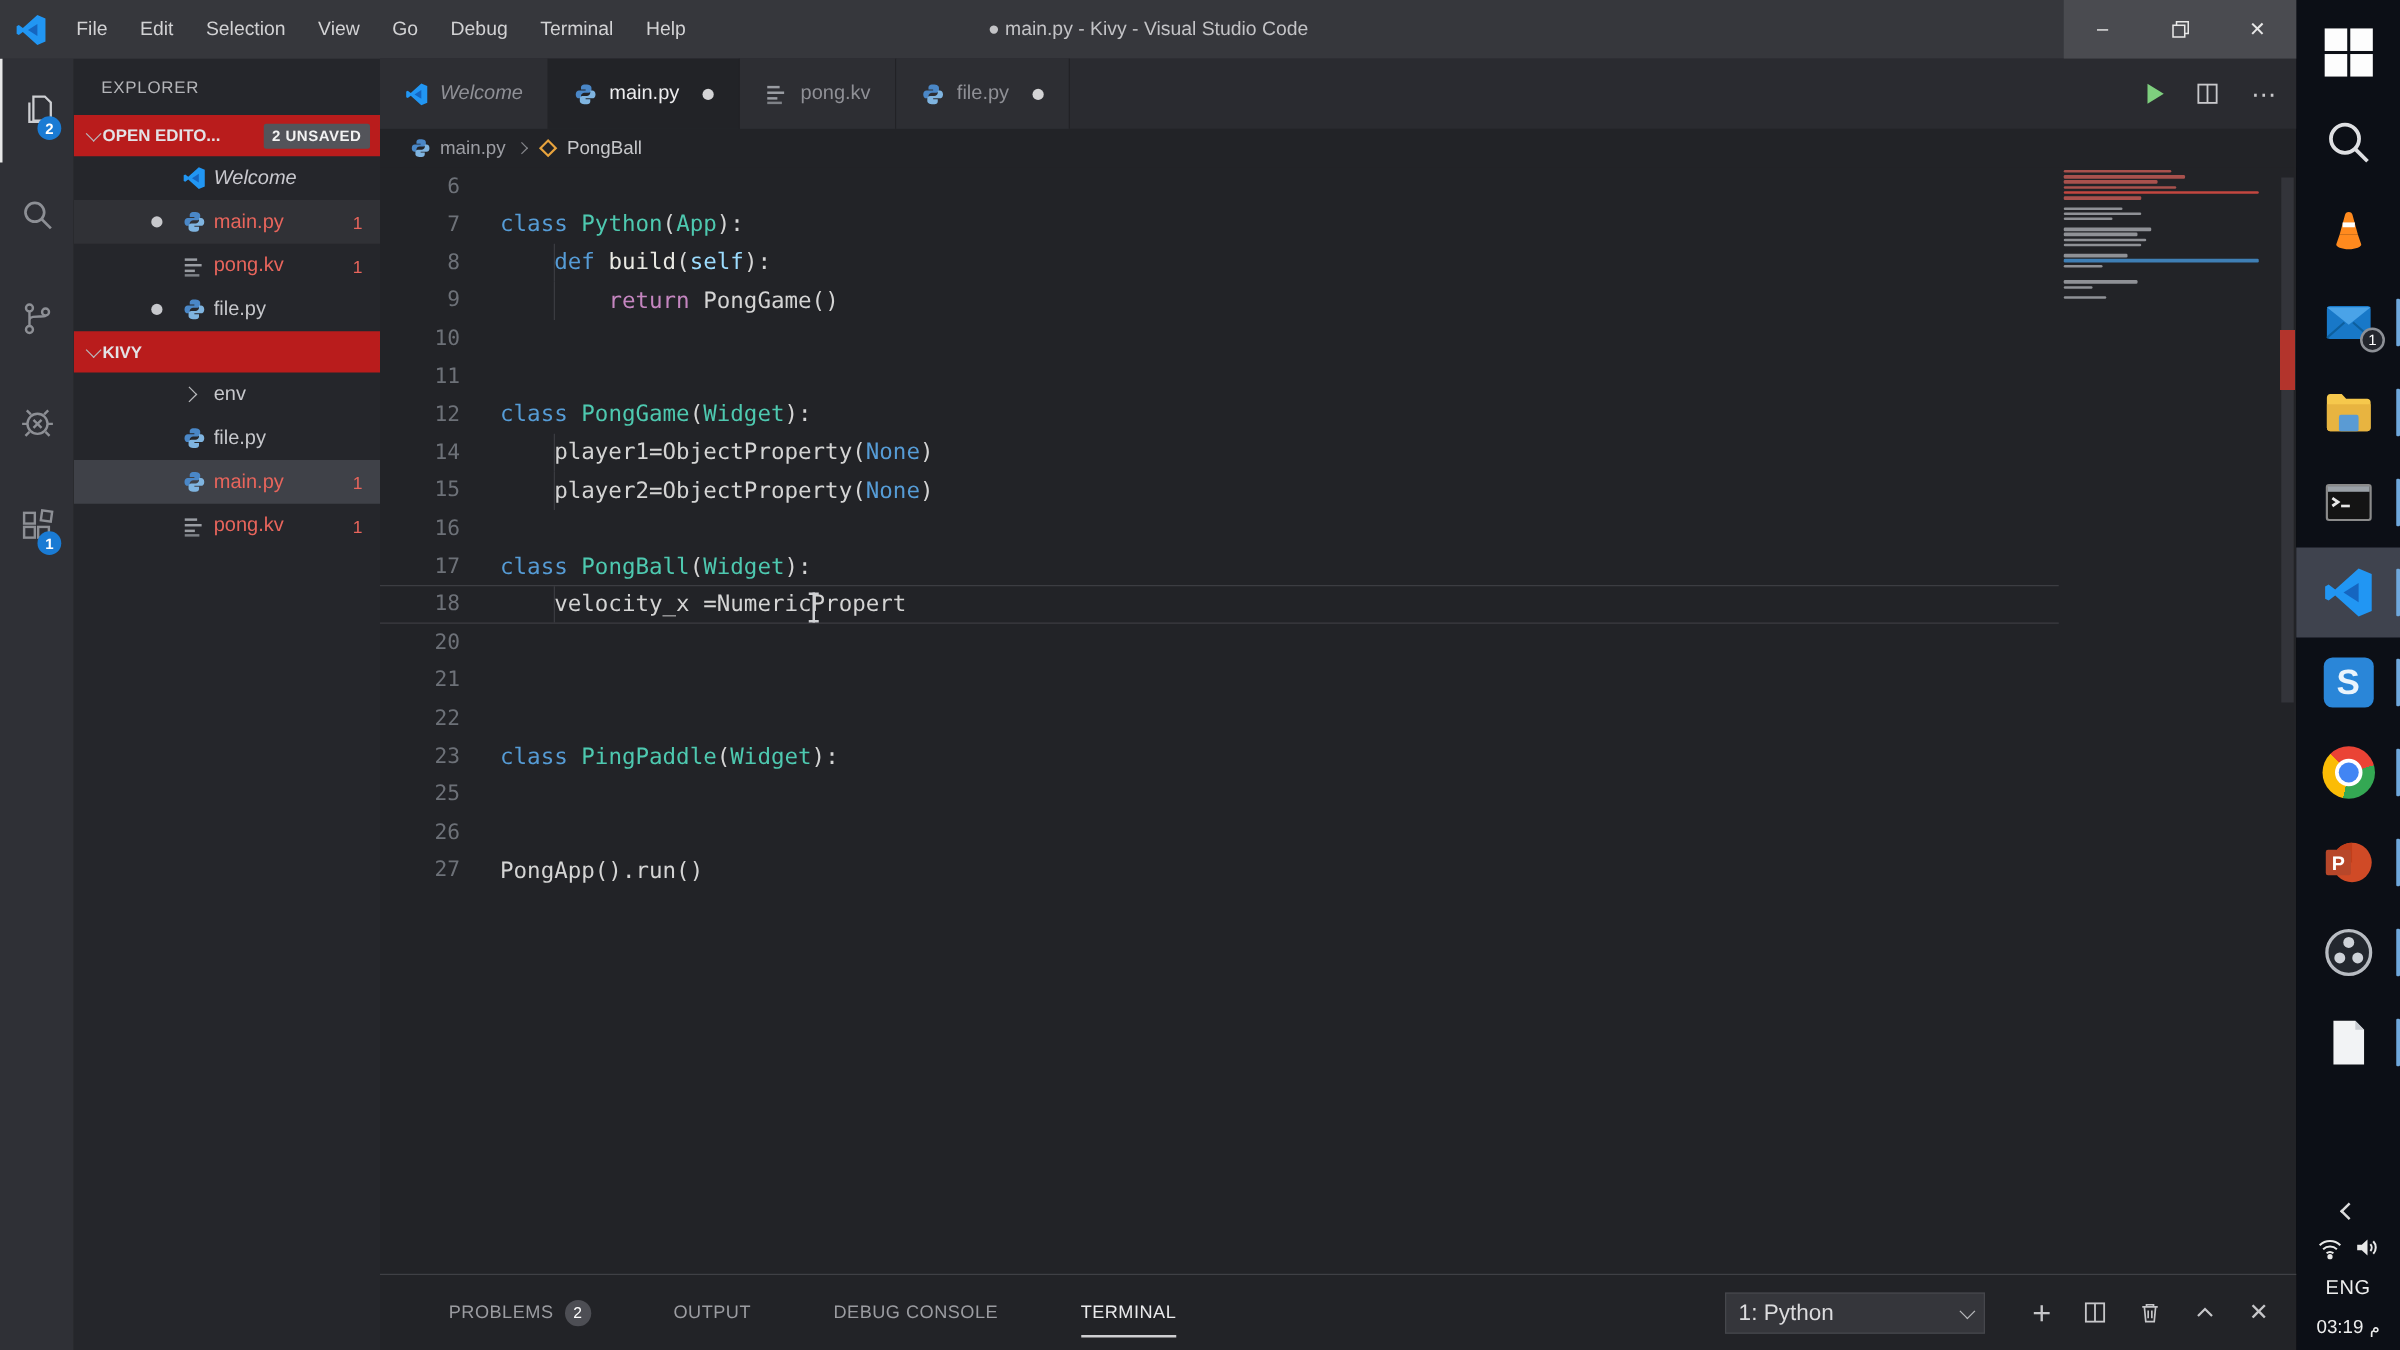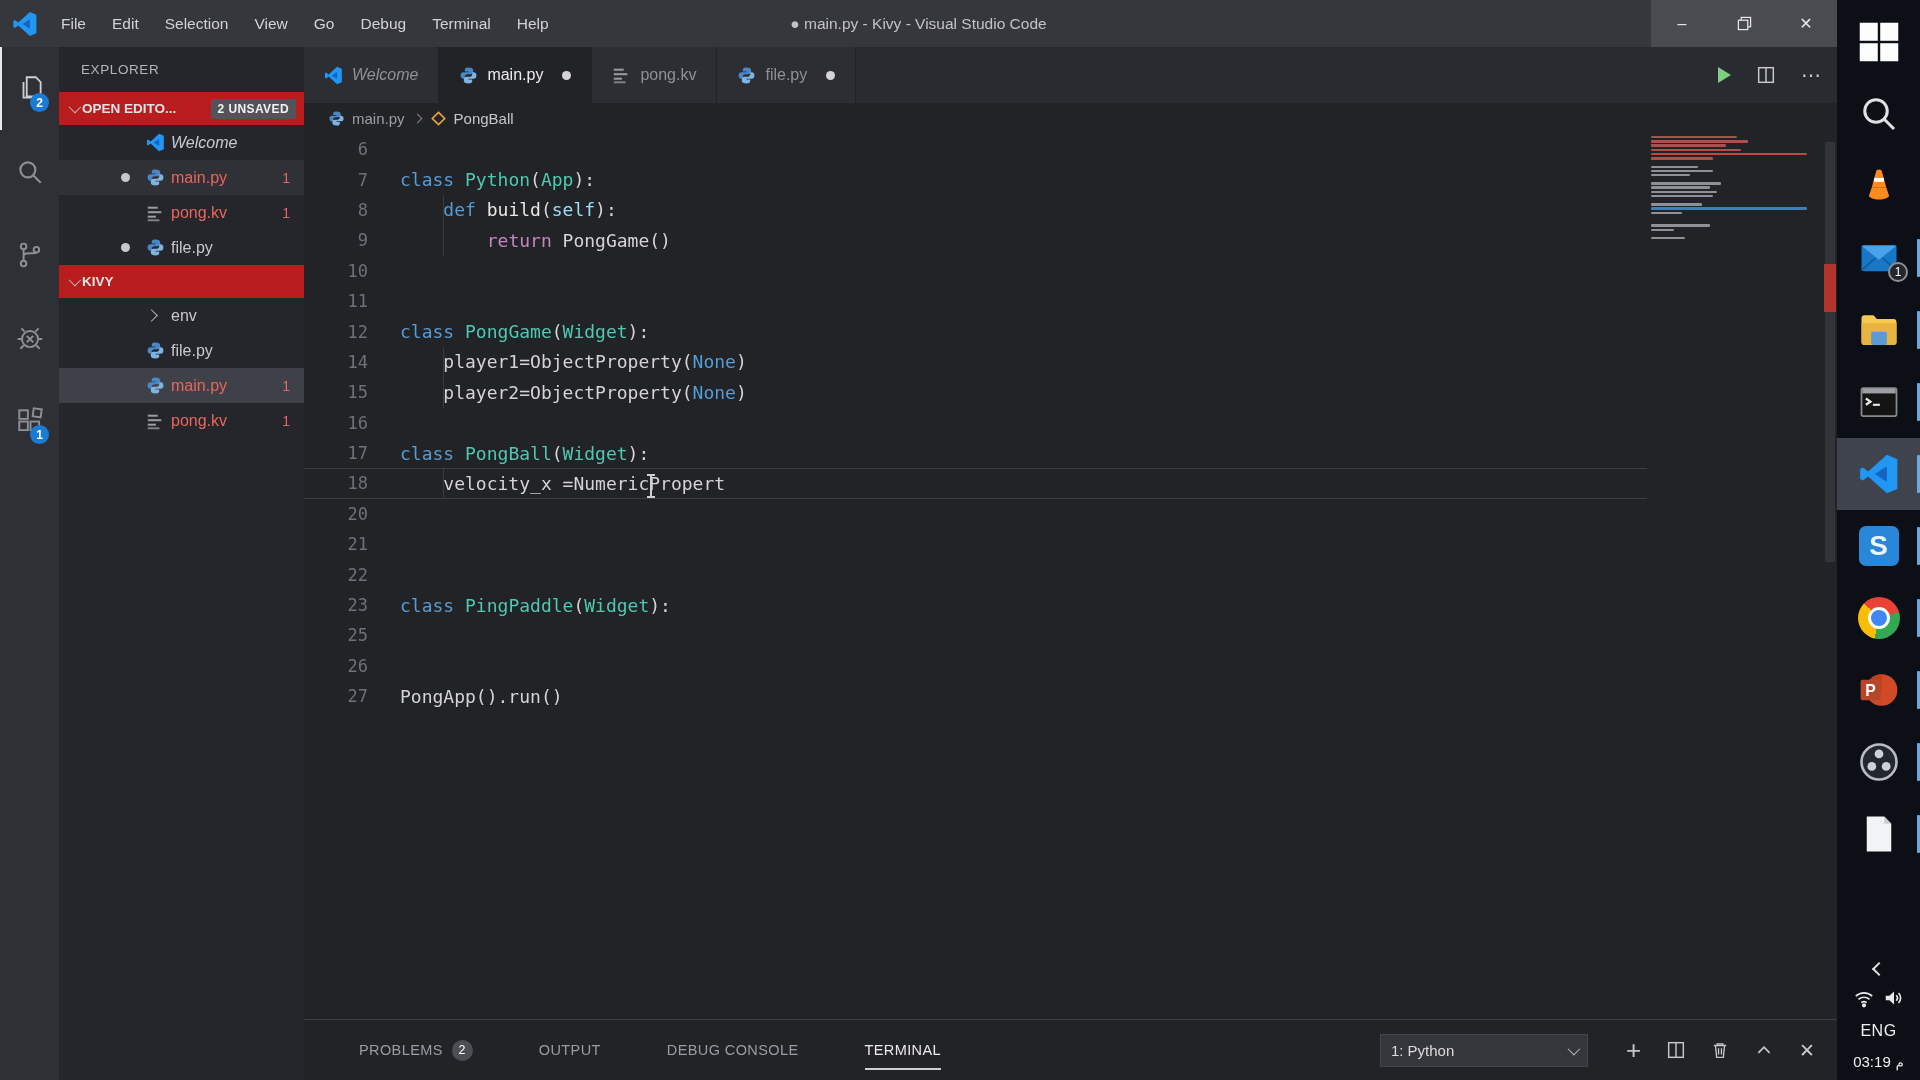--- a/index.html
+++ b/index.html
@@ -90,21 +90,21 @@
   .mouse-ibeam:before, .mouse-ibeam:after { content:""; position:absolute; left:-3px; width:8px; height:2px; background:#cfd0d3; }
   .mouse-ibeam:after { bottom:0; }
 
   
   .panel { height:61px; flex:0 0 61px; border-top:1px solid #3f4045; background:#222327; display:flex; align-items:center; position:relative; }
   .panel-tabs { display:flex; gap:44px; padding-left:33px; align-items:center; }
   .ptab { color:#9b9ca1; font-size:14.5px; letter-spacing:.4px; display:flex; align-items:center; gap:9px; height:40px;margin-left:22px; }
   .ptab.active { color:#eaeaec; border-bottom:2px solid #cfcfd2; padding-top:2px; }
   .pbadge { background:#4d4e54; color:#fff; width:21px; height:21px; border-radius:50%; font-size:12.5px; display:flex; align-items:center; justify-content:center; }
   .panel-right { position:absolute; right:22px; display:flex; align-items:center; gap:26px; }
-  .term-picker { width:208px; height:33px; background:#35363b; border:1px solid #46474c; color:#dcdcde; font-size:15px; display:flex; align-items:center; padding:0 10px; margin-right:12px; }
+  .term-picker { width:208px; height:33px; background:#35363b; border:1px solid #46474c; color:#dcdcde; font-size:18px; display:flex; align-items:center; padding:0 10px; margin-right:12px; }
   .term-picker .chev { margin-left:auto; }
   .picon { color:#c6c6c9; font-size:20px; display:flex; align-items:center; }
   .picon svg { width:18px; height:18px; }
 
   
   .taskbar { width:83px; background:#0c0f16; display:flex; flex-direction:column; align-items:center; padding-top:6px; flex:0 0 83px; }
   .tb-item { width:83px; height:72px; display:flex; align-items:center; justify-content:center; position:relative; flex:0 0 72px; }
   .tb-item.active-app { background:#3f434e; }
   .tb-item .runbar { position:absolute; right:0; top:17px; width:3px; height:38px; background:#6fa8dc; border-radius:1px; }
   .tb-item svg, .tb-item .cicon { width:42px; height:42px; }

